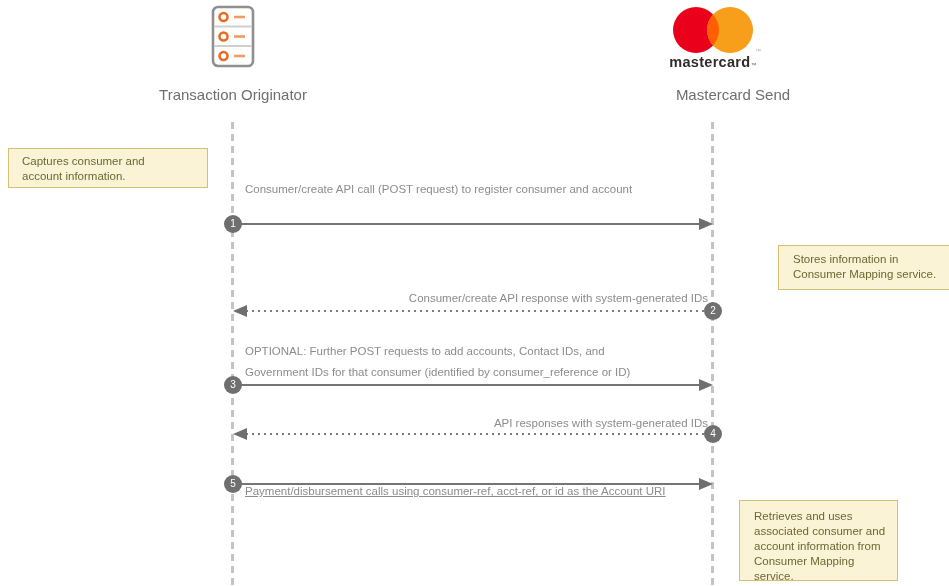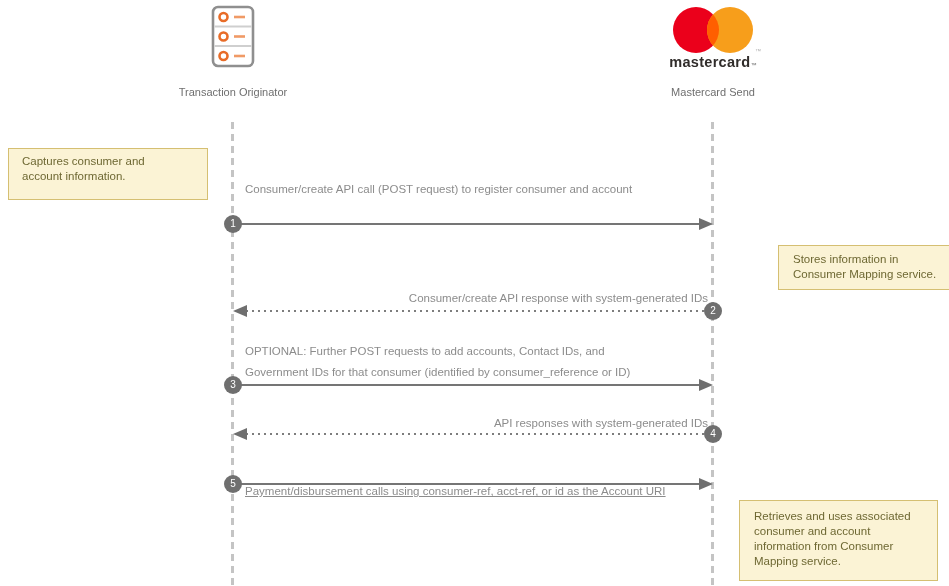--- a/index.html
+++ b/index.html
@@ -15,38 +15,38 @@
   .actor-icon{position:absolute;}
   .mc-logo-circles{position:absolute;left:672px;top:6px;}
   .mc-wordmark{
     position:absolute;left:613px;top:54px;width:200px;
     text-align:center;font-size:14.5px;font-weight:600;
     color:#312d2b;letter-spacing:0.3px;
   }
   .mc-wordmark .tm{font-size:6px;font-weight:400;color:#6b6b6b;vertical-align:baseline;}
   .actor-label{
     position:absolute;width:240px;text-align:center;
-    font-size:11px;color:#6f6f6f;
+    font-size:15px;color:#6f6f6f;
   }
 
   
   .lifeline{
     position:absolute;top:122px;bottom:0;width:2.5px;
     background:repeating-linear-gradient(to bottom,#c4c4c4 0 7px,transparent 7px 12px);
   }
 
   
   .note{
     position:absolute;box-sizing:border-box;
     background:#FBF3D5;border:1.5px solid #D5BF72;
     color:#6E6833;font-size:11.5px;line-height:15px;
   }
-  .note-1{left:8px;top:148px;width:200px;height:52px;padding:5px 24px 5px 13px;}
+  .note-1{left:8px;top:148px;width:200px;height:40px;padding:5px 24px 5px 13px;}
   .note-2{left:739px;top:245px;width:194px;height:45px;padding:6px 18px 6px 14px;margin-left:39px;}
-  .note-3{left:739px;top:500px;width:199px;height:81px;padding:8px 11px 8px 14px;}
+  .note-3{left:739px;top:500px;width:159px;height:81px;padding:8px 11px 8px 14px;}
 
   
   .msg-text{
     position:absolute;font-size:11.5px;color:#8c8c8c;line-height:21px;
     white-space:nowrap;
   }
   .msg-text.align-right{text-align:right;margin-left:40px;}
 
   .arrow{position:absolute;left:233px;width:480px;height:0;}
   .arrow .line-solid{
@@ -99,21 +99,21 @@
         </clipPath>
       </defs>
     <circle cx="24" cy="24" r="23" fill="#EB001B"></circle>
     <circle cx="58" cy="24" r="23" fill="#F79E1B"></circle>
     <circle cx="58" cy="24" r="23" fill="#FF5F00" clip-path="url(#mc-left-clip)"></circle>
     <text x="83" y="47" font-size="6" fill="#b0b0b0">™</text>
   </svg>
   <div class="mc-wordmark">
     <span>mastercard</span><span class="tm">™</span>
   </div>
-  <div class="actor-label" style="left:593px;top:86px;">Mastercard Send</div>
+  <div class="actor-label" style="left:613px;top:86px;">Mastercard Send</div>
 
   <div class="lifeline" style="left:231px;"></div>
   <div class="lifeline" style="left:711px;"></div>
 
   <div class="note note-1">Captures consumer and account information.</div>
   <div class="note note-2">Stores information in Consumer Mapping service.</div>
   <div class="note note-3">Retrieves and uses associated consumer and account information from Consumer Mapping service.</div>
 
   <div class="msg-text" style="left:245px;top:179px;">
     <div>Consumer/create API call (POST request) to register consumer and account</div>

